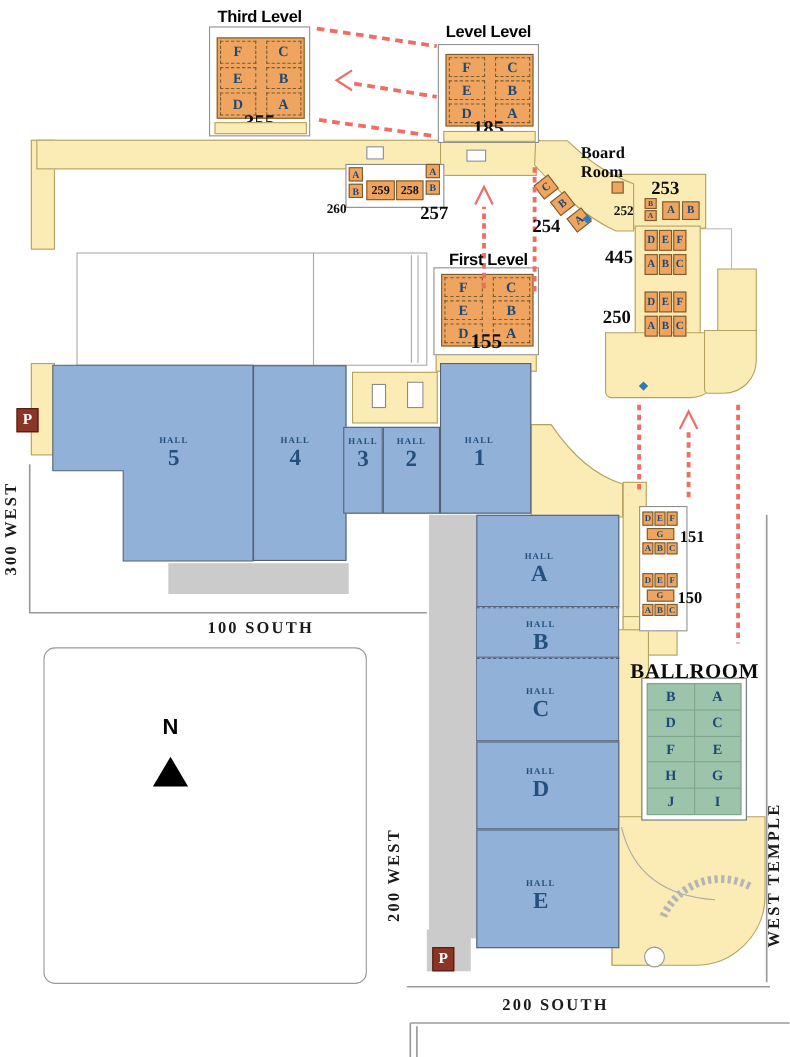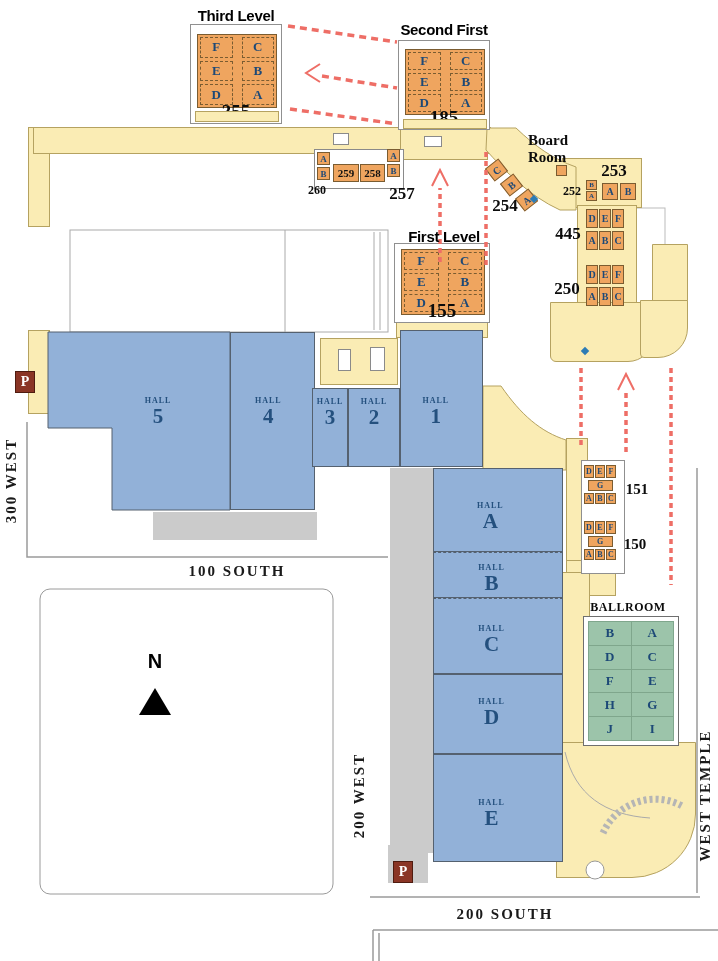--- a/index.html
+++ b/index.html
@@ -24,21 +24,21 @@
     box-sizing:border-box;}
   .inset{background:#fff;border:1px solid #909090;box-sizing:border-box;}
   .inset-grid{position:absolute;display:grid;grid-template-columns:1fr 1fr;column-gap:9px;row-gap:3px;
     padding:2px;background:var(--orange);border:1px solid #7a5c31;box-sizing:border-box;}
   .inset-grid .cell{border-style:dashed;font-size:13px;}
   .inset-num{position:absolute;left:50%;bottom:0;transform:translateX(-50%);
     font:bold 19px "Liberation Serif",serif;color:#0c0c0c;}
   .inset-title{position:absolute;text-align:center;font:bold 15px "Liberation Sans",sans-serif;
     letter-spacing:-0.3px;color:#000;white-space:nowrap;}
   .lbl{position:absolute;font-family:"Liberation Serif",serif;font-weight:bold;color:#0c0c0c;
-    text-align:center;white-space:nowrap;}
+    text-align:left;white-space:nowrap;}
   .numbox{position:absolute;background:var(--orange);border:1px solid #7a5c31;box-sizing:border-box;
     display:flex;align-items:center;justify-content:center;font:bold 11px "Liberation Serif",serif;color:#111;text-align:center;}
   .cells-col{position:absolute;display:flex;flex-direction:column;gap:2px;}
   .cells-col .cell{width:13px;height:13px;font-size:9px;}
   .cells-col-sm{position:absolute;display:flex;flex-direction:column;gap:1px;}
   .cells-col-sm .cell{width:11px;height:10px;font-size:7px;}
   .cells-row{position:absolute;display:flex;gap:2px;}
   .cells-row .cell{width:16px;height:17px;font-size:10px;}
   .grid3x2{position:absolute;display:grid;grid-template-columns:repeat(3,12px);gap:3px 1px;}
   .grid3x2 .cell{height:19px;font-size:10px;}
@@ -183,21 +183,21 @@
         <span class="cell">C</span>
         <span class="cell">E</span>
         <span class="cell">B</span>
         <span class="cell">D</span>
         <span class="cell">A</span>
       </div>
     <div class="inset-num">355</div>
     <div class="abs yellow" style="left:4px;top:86px;width:84px;height:11px"></div>
   </div>
 
-  <div class="inset-title" style="left:388px;top:21px;width:112px;z-index:9">Second First</div>
+  <div class="inset-title" style="left:388px;top:21px;width:112px;z-index:9">Level Level</div>
   <div class="abs inset" style="left:398px;top:40px;width:92px;height:90px;z-index:5">
     <div class="inset-grid" style="left:6px;top:8px;width:80px;height:66px;grid-auto-rows:1fr">
         <span class="cell">F</span>
         <span class="cell">C</span>
         <span class="cell">E</span>
         <span class="cell">B</span>
         <span class="cell">D</span>
         <span class="cell">A</span>
       </div>
     <div class="inset-num">185</div>
@@ -299,21 +299,21 @@
         <span class="cell">G</span>
       </div>
     <div class="r rb">
         <span class="cell">A</span>
         <span class="cell">B</span>
         <span class="cell">C</span>
       </div>
   </div>
   <div class="lbl" style="left:616px;top:536px;width:38px;font-size:15px;z-index:9">150</div>
 
-  <div class="lbl" style="left:573px;top:600px;width:110px;font-size:12px;letter-spacing:0.5px;z-index:9">BALLROOM</div>
+  <div class="lbl" style="left:573px;top:600px;width:110px;font-size:19px;letter-spacing:0.5px;z-index:9">BALLROOM</div>
   <div class="ball-outer" style="left:583px;top:616px;width:96px;height:130px;z-index:5">
     <div class="ball-grid">
         <span class="cell">B</span>
         <span class="cell">A</span>
         <span class="cell">D</span>
         <span class="cell">C</span>
         <span class="cell">F</span>
         <span class="cell">E</span>
         <span class="cell">H</span>
         <span class="cell">G</span>

